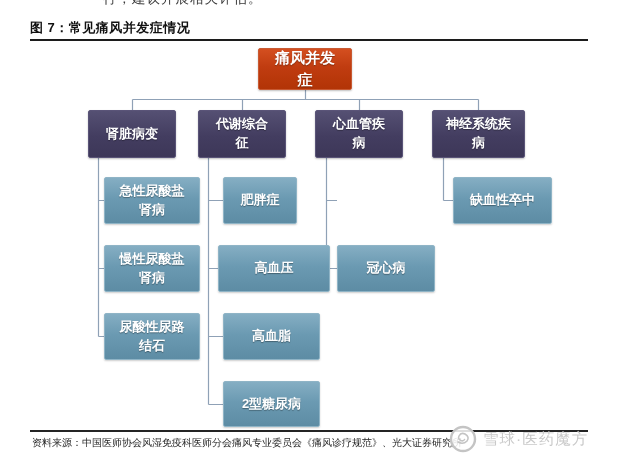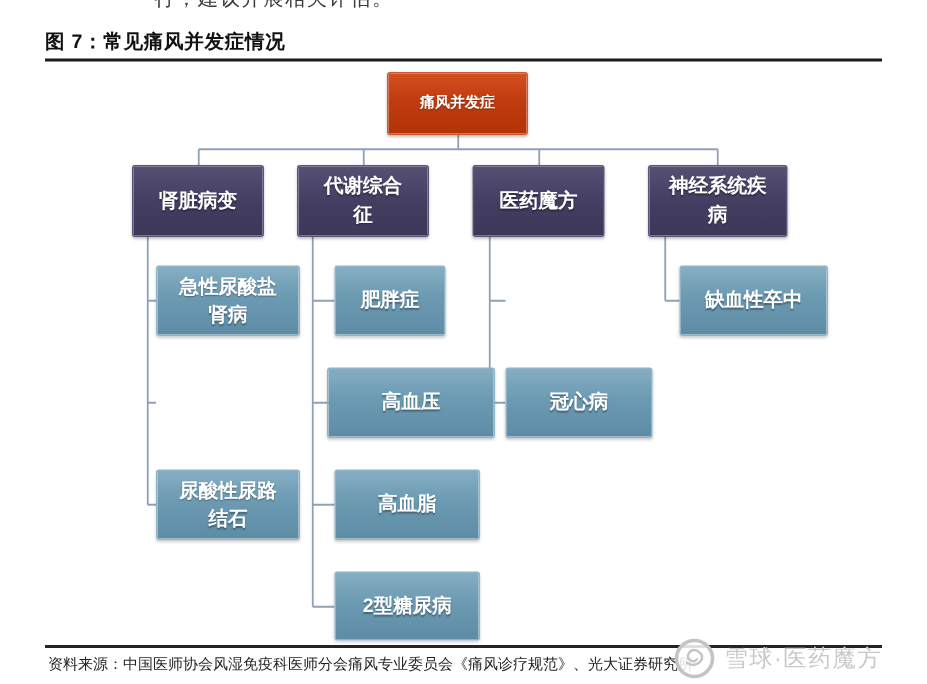--- a/index.html
+++ b/index.html
@@ -21,21 +21,21 @@
     position:absolute;left:32px;top:436px;font-size:10px;color:#1f1f1f;white-space:nowrap;
   }
   svg.connectors{position:absolute;left:0;top:0;z-index:1;}
   .node{
     position:absolute;z-index:2;display:flex;align-items:center;justify-content:center;
     text-align:center;color:#ffffff;border-radius:2px;line-height:1.45;
     text-shadow:0 1px 1px rgba(0,0,0,0.35);box-sizing:border-box;
   }
   .node.root{
     background:linear-gradient(180deg,#d44f20 0%,#c03c10 45%,#b23406 100%);
-    border:1px solid #c85a33;font-size:10px;font-weight:700;padding:0 10px;
+    border:1px solid #c85a33;font-size:15px;font-weight:700;padding:0 10px;
     box-shadow:0 1px 2px rgba(0,0,0,0.25);
   }
   .node.l2{
     background:linear-gradient(180deg,#555073 0%,#433d60 55%,#3d3758 100%);
     border:1px solid #5a5478;font-size:13px;font-weight:600;padding:0 11px;
     box-shadow:0 1px 2px rgba(0,0,0,0.25);
   }
   .node.l2.wide{padding:0 13px;}
   .node.l3{
     background:linear-gradient(180deg,#85aec3 0%,#6b9ab2 45%,#5d8ca4 100%);
@@ -65,24 +65,25 @@
     <path d="M98.5 158 L98.5 336.5 M98.5 200.5 L104 200.5 M98.5 268.5 L104 268.5 M98.5 336.5 L104 336.5" stroke="#8fa1b6" stroke-width="1.2"></path>
     <path d="M208.5 158 L208.5 404.5 M208.5 200.5 L223 200.5 M208.5 268.5 L223 268.5 M208.5 336.5 L223 336.5 M208.5 404.5 L223 404.5" stroke="#8fa1b6" stroke-width="1.2"></path>
     <path d="M326.5 158 L326.5 268.5 M326.5 200.5 L337 200.5 M326.5 268.5 L337 268.5" stroke="#8fa1b6" stroke-width="1.2"></path>
     <path d="M443.5 158 L443.5 200.5 M443.5 200.5 L453 200.5" stroke="#8fa1b6" stroke-width="1.2"></path>
   </svg>
 
   <div class="node root" style="left:258px;top:48px;width:94px;height:42px">痛风并发症</div>
 
   <div class="node l2" style="left:88px;top:110px;width:88px;height:48px">肾脏病变</div>
   <div class="node l2" style="left:198px;top:110px;width:88px;height:48px">代谢综合征</div>
-  <div class="node l2" style="left:315px;top:110px;width:88px;height:48px">医药魔方</div>
+  <div class="node l2" style="left:315px;top:110px;width:88px;height:48px">心血管疾病</div>
   <div class="node l2 wide" style="left:432px;top:110px;width:93px;height:48px">神经系统疾病</div>
 
   <div class="node l3" style="left:104px;top:177px;width:96px;height:47px">急性尿酸盐肾病</div>
+  <div class="node l3" style="left:104px;top:245px;width:96px;height:47px">慢性尿酸盐肾病</div>
   <div class="node l3" style="left:104px;top:313px;width:96px;height:47px">尿酸性尿路结石</div>
 
   <div class="node l3" style="left:223px;top:177px;width:74px;height:47px">肥胖症</div>
   <div class="node l3" style="left:218px;top:245px;width:112px;height:47px">高血压</div>
   <div class="node l3" style="left:223px;top:313px;width:97px;height:47px">高血脂</div>
   <div class="node l3" style="left:223px;top:381px;width:97px;height:46px">2型糖尿病</div>
 
   <div class="node l3" style="left:337px;top:245px;width:98px;height:47px">冠心病</div>
 
   <div class="node l3" style="left:453px;top:177px;width:99px;height:47px">缺血性卒中</div>

